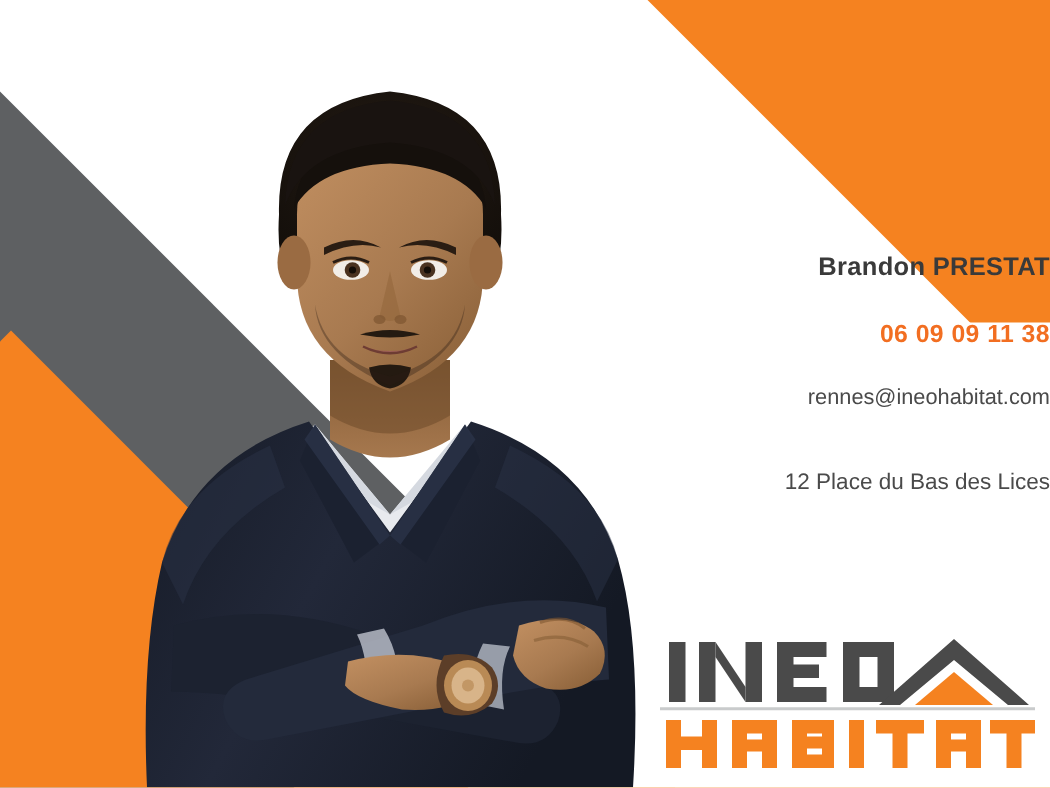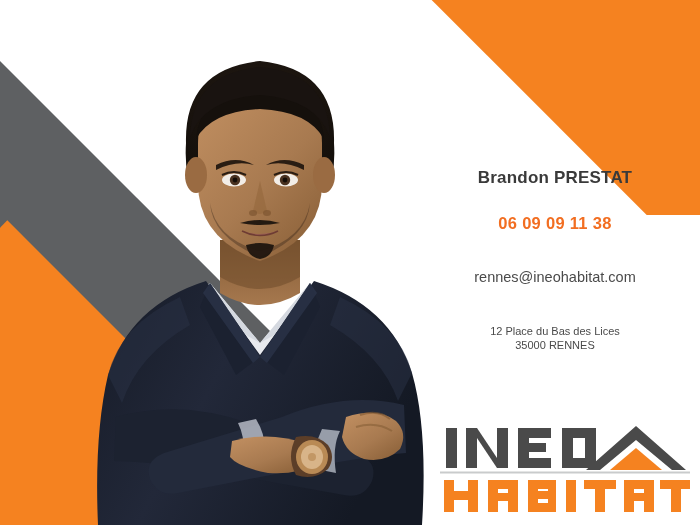--- a/index.html
+++ b/index.html
@@ -68,44 +68,44 @@
     width:250px; height:310px;
     background:#ffffff;
     z-index:7;
   }
 
   
   #info {
     position:absolute;
     right:0; top:168px;
     width:290px;
-    text-align:center;
+    text-align:right;
     z-index:9;
   }
   #name {
     font-size:17px;
     font-weight:bold;
     color:#3a3a3a;
     letter-spacing:.2px;
     margin-bottom:26px;
   }
   #phone {
     font-size:16.5px;
     font-weight:bold;
     color:#F26E21;
     letter-spacing:.3px;
-    margin-bottom:36px;
+    margin-bottom:24px;
   }
   #email {
     font-size:14.5px;
     color:#4a4a4a;
     margin-bottom:40px;
   }
   #address {
-    font-size:11px;
+    font-size:15px;
     color:#4a4a4a;
     line-height:1.25;
     margin-bottom:28px;
   }
   #website {
     font-size:14.5px;
     color:#4a4a4a;
   }
 
   
@@ -227,21 +227,20 @@
   </div>
 
   <div id="right-white"></div>
 
   <div id="info">
     <div id="name">Brandon PRESTAT</div>
     <div id="phone">06 09 09 11 38</div>
     <div id="email">rennes@ineohabitat.com</div>
     <div id="address">
       <div>12 Place du Bas des Lices</div>
-      <div>35000 RENNES</div>
     </div>
   </div>
 
   <div id="logo">
     <svg viewBox="0 0 250 95" xmlns="http://www.w3.org/2000/svg">
 
       <g fill="#4A4A4A">
 
         <rect x="6" y="8" width="11" height="40"></rect>
 

